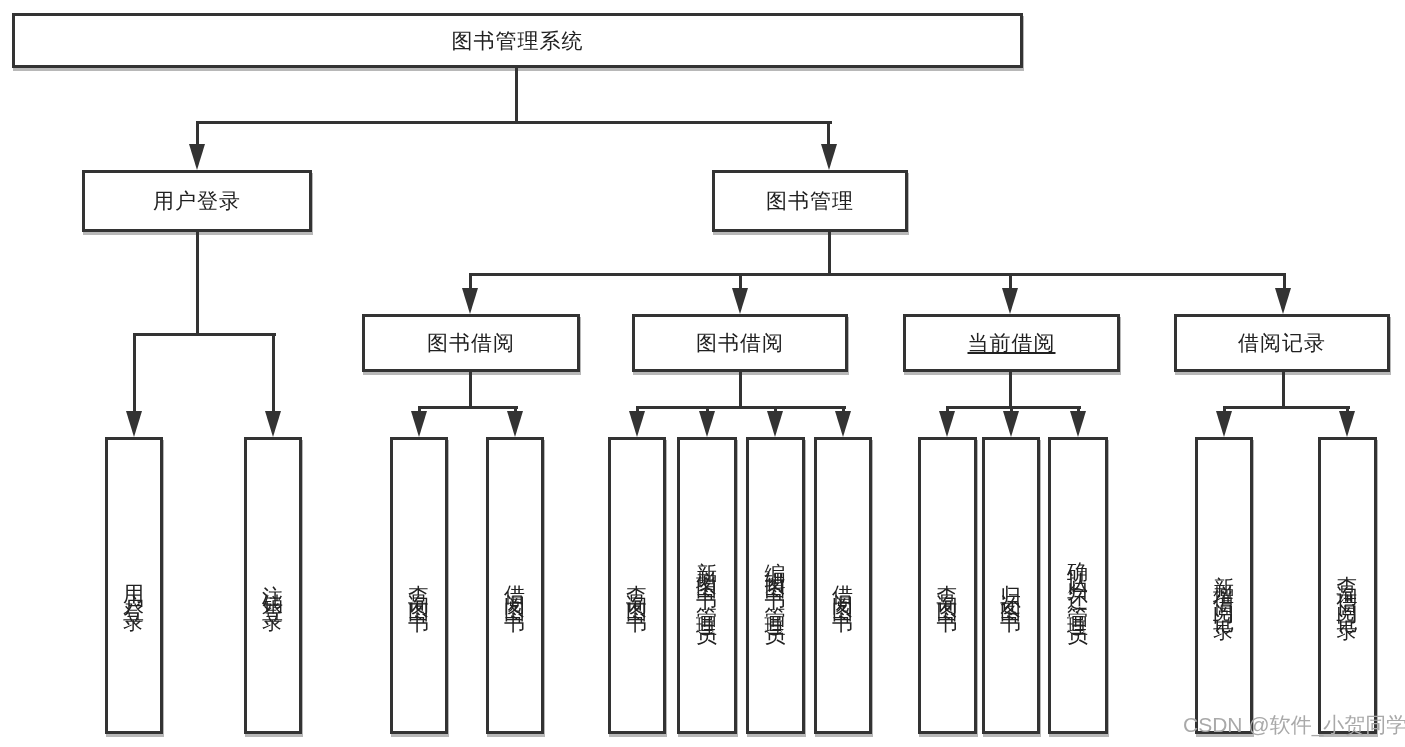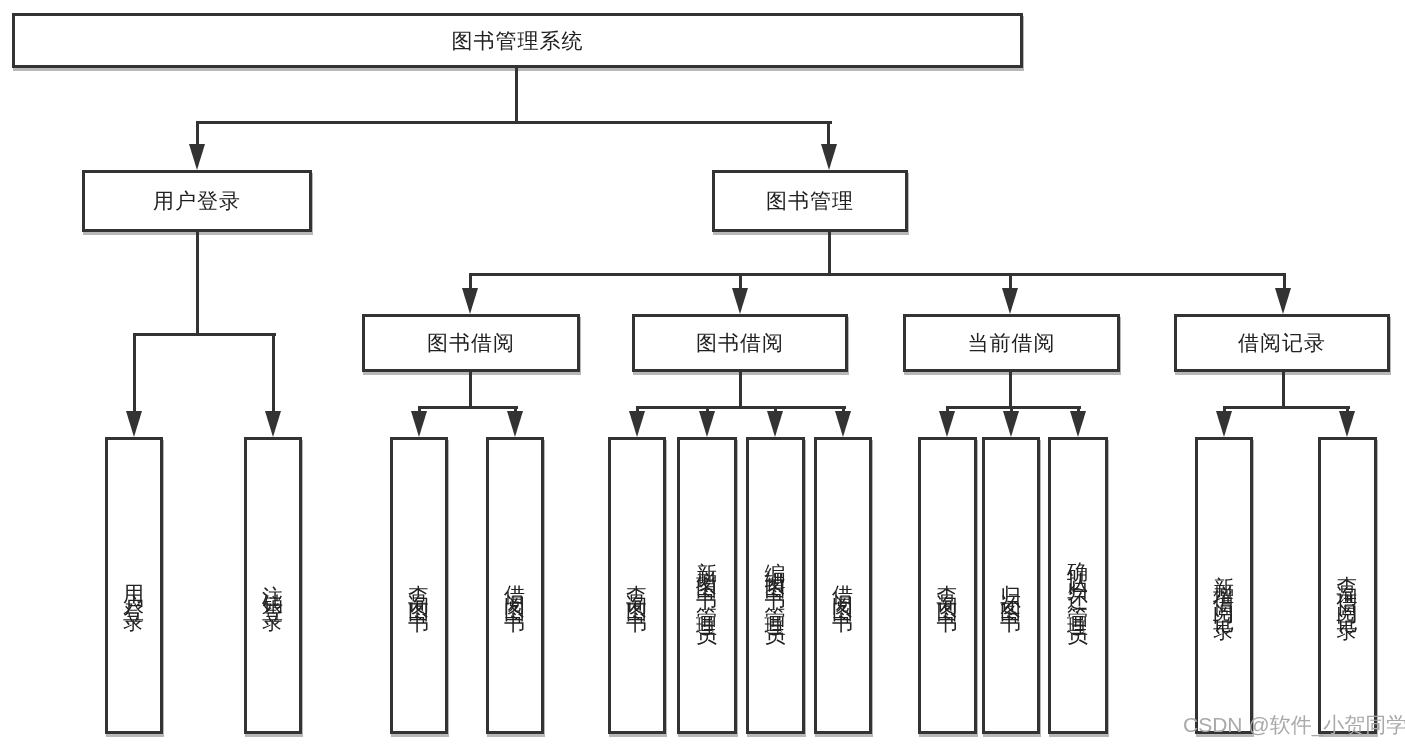--- a/index.html
+++ b/index.html
@@ -36,21 +36,21 @@
 
 <div class="canvas">
 
   <div class="box hbox" style="left:12px;top:13px;width:1011px;height:55px;">图书管理系统</div>
 
   <div class="box hbox" style="left:82px;top:170px;width:230px;height:62px;">用户登录</div>
   <div class="box hbox" style="left:712px;top:170px;width:196px;height:62px;">图书管理</div>
 
   <div class="box hbox" style="left:362px;top:314px;width:218px;height:58px;">图书借阅</div>
   <div class="box hbox" style="left:632px;top:314px;width:216px;height:58px;">图书借阅</div>
-  <div class="box hbox" style="left:903px;top:314px;width:217px;height:58px;">当前借阅</div>
+  <div class="box hbox" style="left:903px;top:314px;width:217px;height:58px;text-decoration:underline;">当前借阅</div>
   <div class="box hbox" style="left:1174px;top:314px;width:216px;height:58px;">借阅记录</div>
 
   <div class="box vbox" style="left:105px;top:437px;width:58px;height:297px;">用户登录</div>
   <div class="box vbox" style="left:244px;top:437px;width:58px;height:297px;">注销登录</div>
 
   <div class="box vbox" style="left:390px;top:437px;width:58px;height:297px;">查询图书</div>
   <div class="box vbox" style="left:486px;top:437px;width:58px;height:297px;">借阅图书</div>
 
   <div class="box vbox" style="left:608px;top:437px;width:58px;height:297px;">查询图书</div>
   <div class="box vbox" style="left:677px;top:437px;width:60px;height:297px;">新增图书（管理员）</div>

